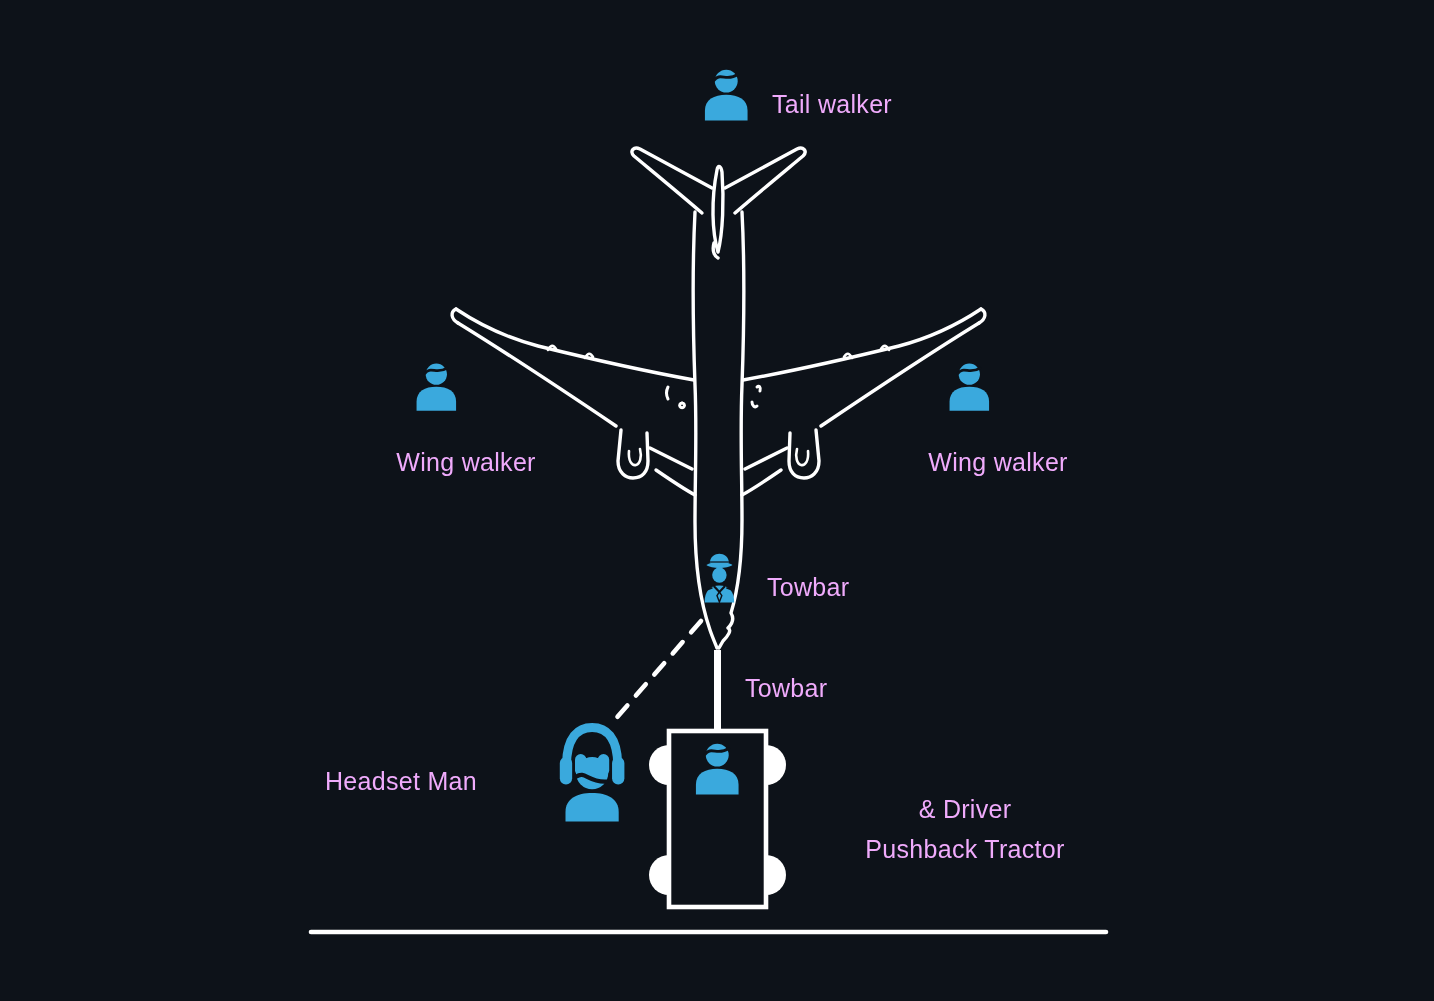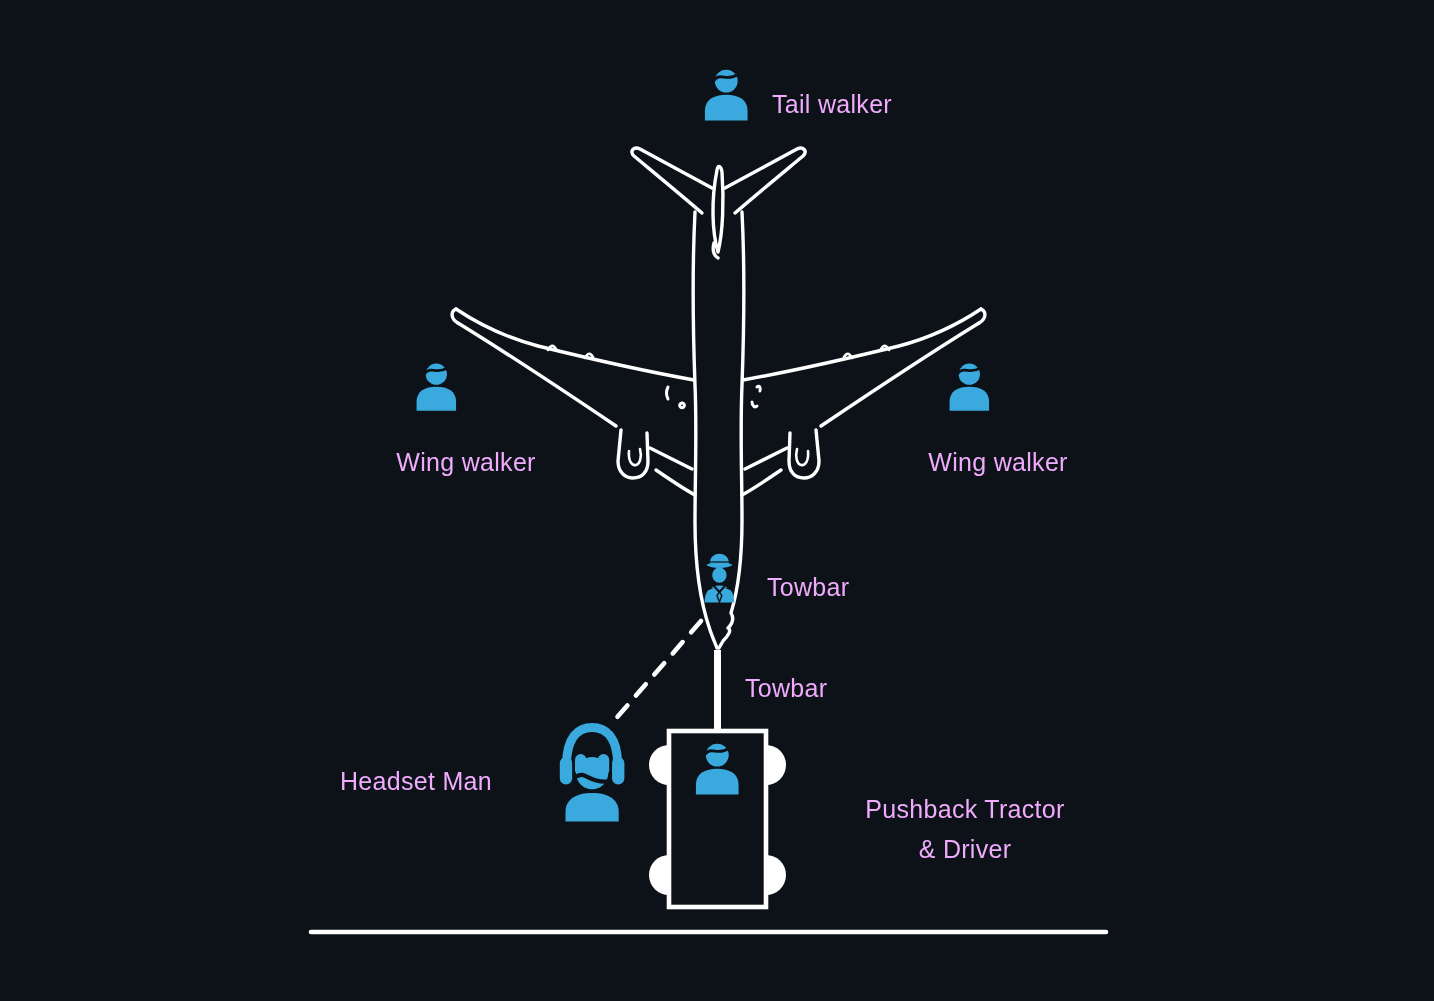--- a/index.html
+++ b/index.html
@@ -110,20 +110,20 @@
   <div class="label" style="left:772px;top:104px;">Tail walker</div>
 
   <div class="label centered" style="left:438px;top:462px;">Wing walker</div>
 
   <div class="label centered" style="left:970px;top:462px;">Wing walker</div>
 
   <div class="label" style="left:767px;top:587px;">Towbar</div>
 
   <div class="label" style="left:745px;top:688px;">Towbar</div>
 
-  <div class="label" style="left:340px;top:781px;">Headset Man</div>
+  <div class="label" style="left:325px;top:781px;">Headset Man</div>
 
   <div class="label centered" style="left:937px;top:829px;line-height:40px;">
+    <span class="line">&amp; Driver</span>
     <span class="line">Pushback Tractor</span>
-    <span class="line">&amp; Driver</span>
   </div>
 
 </div>
 
 </body></html>

